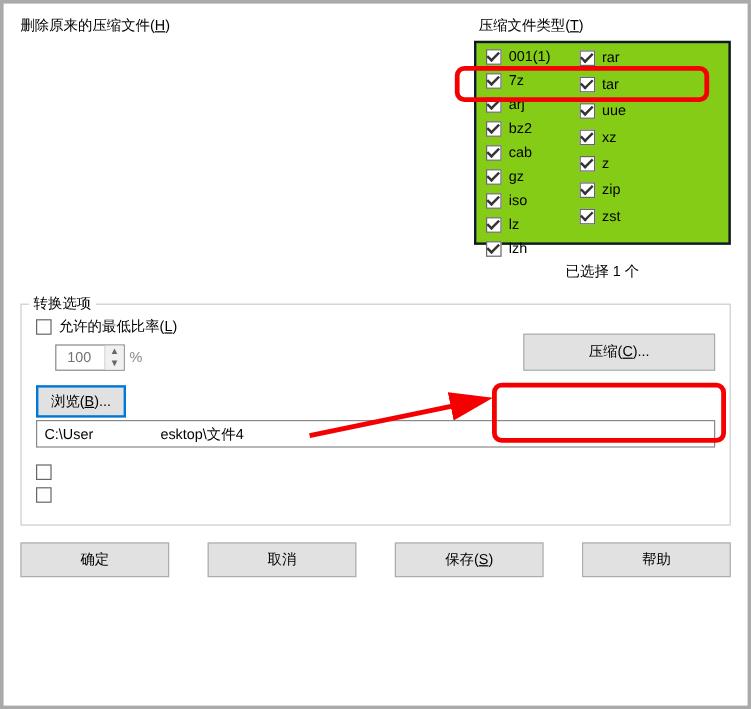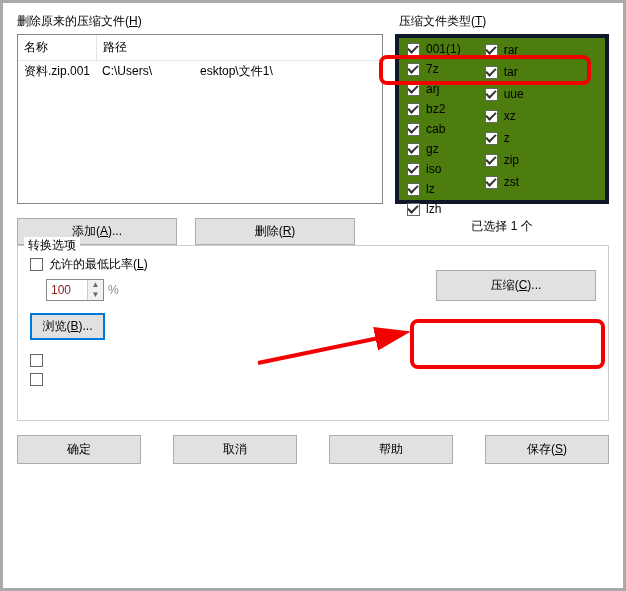--- a/index.html
+++ b/index.html
@@ -47,23 +47,23 @@
   .listbox-row .c2 { flex: 1; position: relative; }
   .listbox-header .c1 { width: 78px; }
   .listbox-header .c2 { flex: 1; }
   .maskblock {
     display: inline-block;
     width: 48px; height: 13px;
     background: #fff;
     vertical-align: middle;
   }
   .types-box {
-    border: 4px solid #0f172a;
+    border: 2px solid #0f172a;
     height: 170px;
-    background: #4d7c0f;
+    background: #84cc16;
     padding: 4px 8px;
     display: flex;
     gap: 24px;
   }
   .types-col { display: flex; flex-direction: column; gap: 6px; }
   .chk { display: flex; align-items: center; gap: 6px; line-height: 14px; height: 16px; }
   .chk .box {
     width: 13px; height: 13px;
     border: 1px solid #666;
     position: relative;
@@ -84,22 +84,22 @@
     border: 1px solid #adadad;
     padding: 4px 8px;
     text-align: center;
     font-size: 12px;
     cursor: pointer;
   }
   .btn-w { width: 160px; }
   .selcount { margin-top: 14px; text-align: center; font-size: 12px; }
   .fieldset {
     border: 1px solid #ccc;
-    margin-top: 0;
-    padding: 10px 12px 28px 12px;
+    margin-top: 18px;
+    padding: 10px 12px 12px 12px;
     position: relative;
   }
   .fieldset .legend {
     position: absolute;
     top: -9px; left: 6px;
     background: #fff;
     padding: 0 4px;
     font-size: 12px;
   }
   .chkline { display: flex; align-items: center; gap: 6px; margin-bottom: 6px; }
@@ -112,23 +112,23 @@
   .spin {
     display: inline-flex;
     border: 1px solid #888;
     background: #fff;
     width: 58px; height: 22px;
     align-items: stretch;
     margin-left: 16px;
   }
   .spin .val {
     flex: 1;
-    text-align: left;
+    text-align: center;
     padding: 3px 6px 0 4px;
-    color: #7f1d1d;
+    color: #737373;
   }
   .spin .arrows {
     width: 16px;
     border-left: 1px solid #ccc;
     display: flex;
     flex-direction: column;
   }
   .spin .arrow {
     flex: 1;
     font-size: 8px;
@@ -184,41 +184,20 @@
 </head>
 <body>
 
 <div class="window">
   <div class="content">
     <div class="row">
       <div class="col-left">
         <span class="section-label">
           <span>删除原来的压缩文件(</span><span class="ul">H</span><span>)</span>
         </span>
-        <div class="listbox">
-          <div class="listbox-header">
-            <div class="col c1">名称</div>
-            <div class="sep"></div>
-            <div class="col c2">路径</div>
-          </div>
-          <div class="listbox-row">
-            <div class="c1">资料.zip.001</div>
-            <div class="c2">
-              <span>C:\Users\</span><span class="maskblock"></span><span>esktop\文件1\</span>
-            </div>
-          </div>
-        </div>
-        <div class="btnrow">
-          <div class="btn btn-w">
-            <span>添加(</span><span class="ul">A</span><span>)...</span>
-          </div>
-          <div class="btn btn-w">
-            <span>删除(</span><span class="ul">R</span><span>)</span>
-          </div>
-        </div>
       </div>
       <div class="col-right">
         <span class="section-label" style="padding-left:4px;">
           <span>压缩文件类型(</span><span class="ul">T</span><span>)</span>
         </span>
         <div class="types-box">
           <div class="types-col" id="typesA">
               <div class="chk">
                 <span class="box checked" style="border-color:#666;"></span>
                 <span>001(1)</span>
@@ -317,39 +296,44 @@
             <span>压缩(</span><span class="ul">C</span><span>)...</span>
           </div>
         </div>
       </div>
 
       <div style="display:flex; align-items:flex-end; margin-top:12px; gap:8px;">
         <div class="browse-btn">
           <span>浏览(</span><span class="ul">B</span><span>)...</span>
         </div>
       </div>
+      <div class="folder-row">
+        <div class="folder-input">
+          <span>C:\User</span><span class="maskblock" style="width:56px;"></span><span>esktop\文件4</span>
+        </div>
+      </div>
 
       <div style="margin-top:14px;">
         <div class="chkline">
           <span class="sq"></span>
         </div>
         <div class="chkline">
           <span class="sq"></span>
         </div>
       </div>
     </div>
   </div>
 
   <div class="btm-buttons">
     <div class="btn">确定</div>
     <div class="btn">取消</div>
-    <div class="btn">帮助</div>
     <div class="btn">
       <span>保存(</span><span class="ul">S</span><span>)</span>
     </div>
+    <div class="btn">帮助</div>
   </div>
 
   <div class="redbox" style="left:376px; top:52px; width:212px; height:30px;"></div>
   <div class="redbox" style="left:407px; top:316px; width:195px; height:50px;"></div>
   <svg class="arrow-svg" style="left:250px; top:300px;" width="170" height="70">
     <defs>
       <marker id="ahead" markerWidth="10" markerHeight="10" refX="7" refY="3" orient="auto">
         <path d="M0,0 L0,6 L9,3 z" fill="#f40000"></path>
       </marker>
     </defs>

